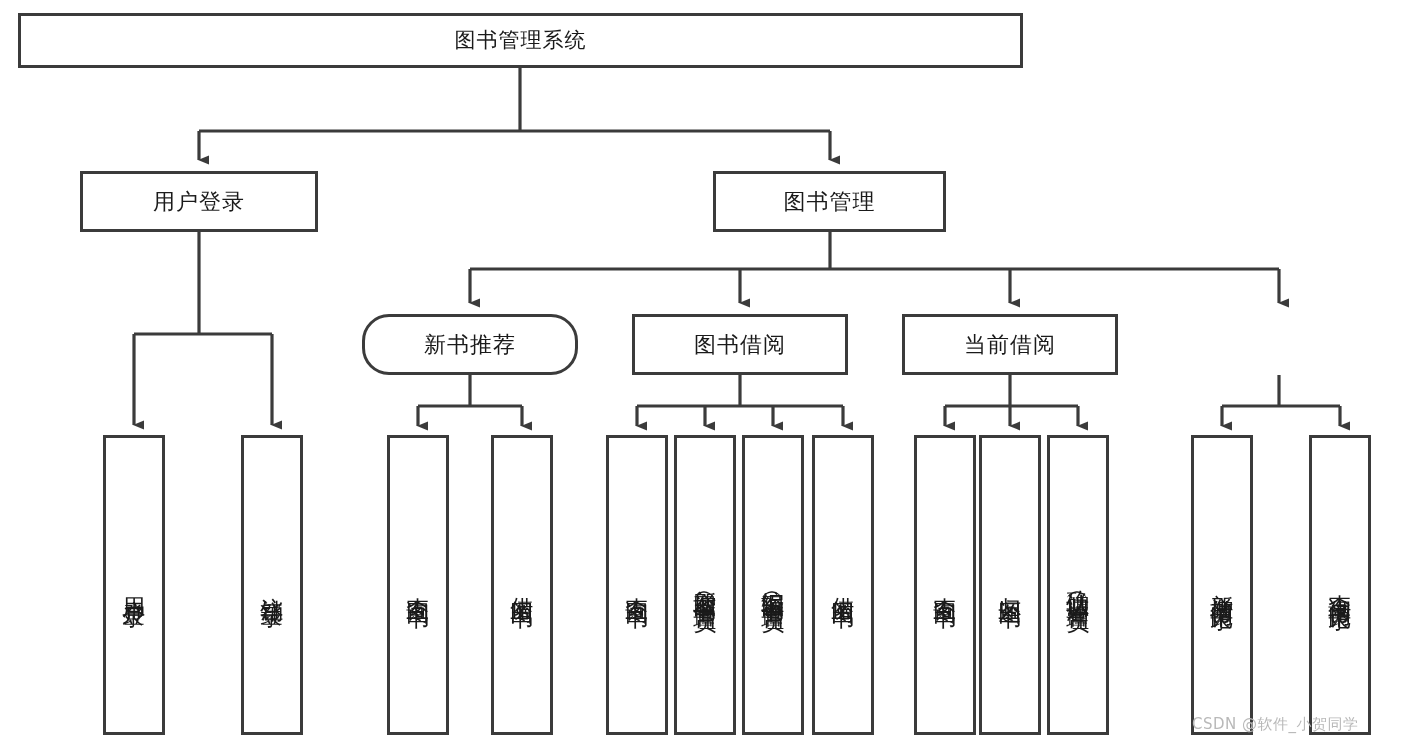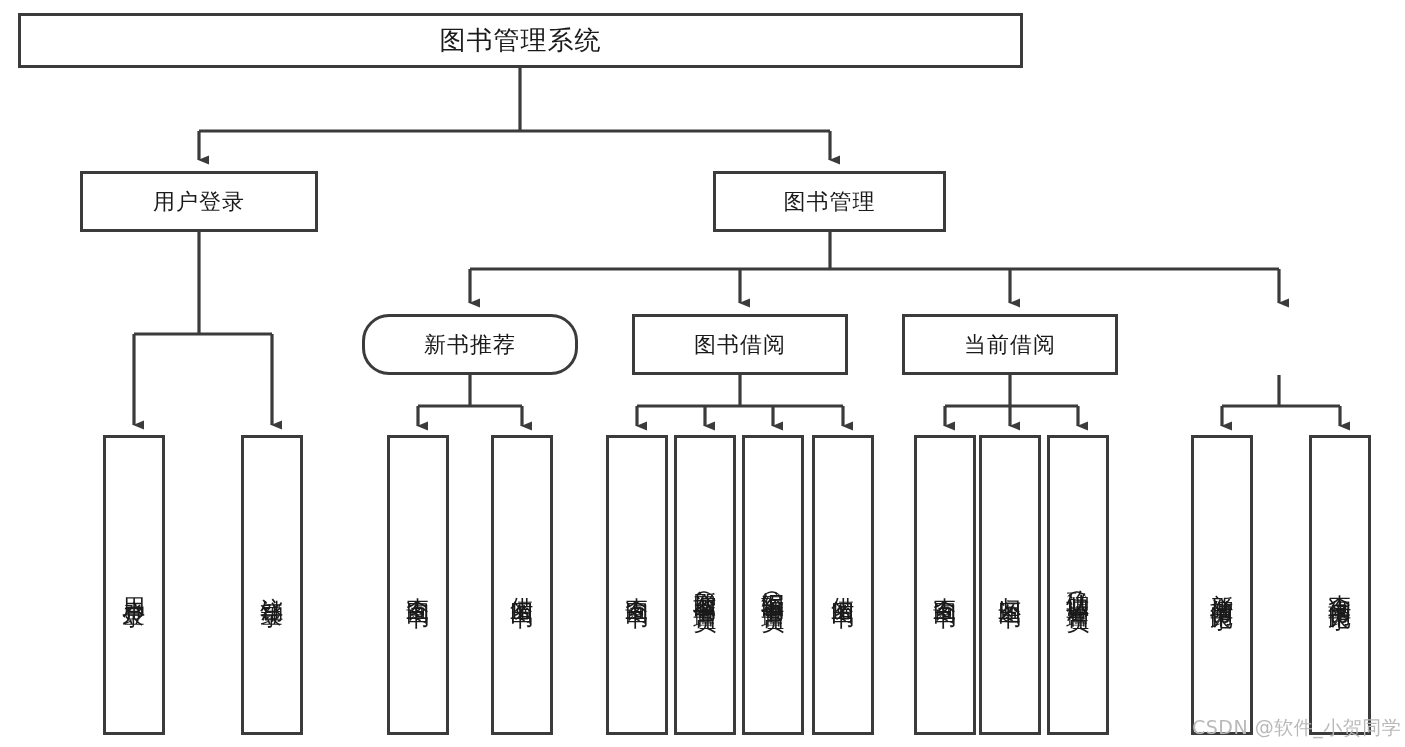--- a/index.html
+++ b/index.html
@@ -35,40 +35,40 @@
     justify-content: center;
     color: #1a1a1a;
     line-height: 1.16;
   }
   .node.h {
     font-size: 22px;
     letter-spacing: 1px;
     white-space: nowrap;
   }
   .node.root {
-    font-size: 26px;
+    font-size: 21px;
   }
   .node.v {
     writing-mode: vertical-rl;
     text-orientation: upright;
     font-size: 23px;
     letter-spacing: 3px;
     padding: 6px 0;
     align-items: center;
     justify-content: center;
     text-align: center;
   }
   .node.v .vtext {
     writing-mode: vertical-rl;
     text-orientation: upright;
     display: block;
   }
   .watermark {
     position: absolute;
-    font-size: 19px;
+    font-size: 15px;
     color: #b9b9b9;
     white-space: nowrap;
     letter-spacing: 0.5px;
     font-family: "DejaVu Sans", "Liberation Sans", sans-serif;
   }
 </style>
 </head>
 <body>
 
 <div id="canvas">

